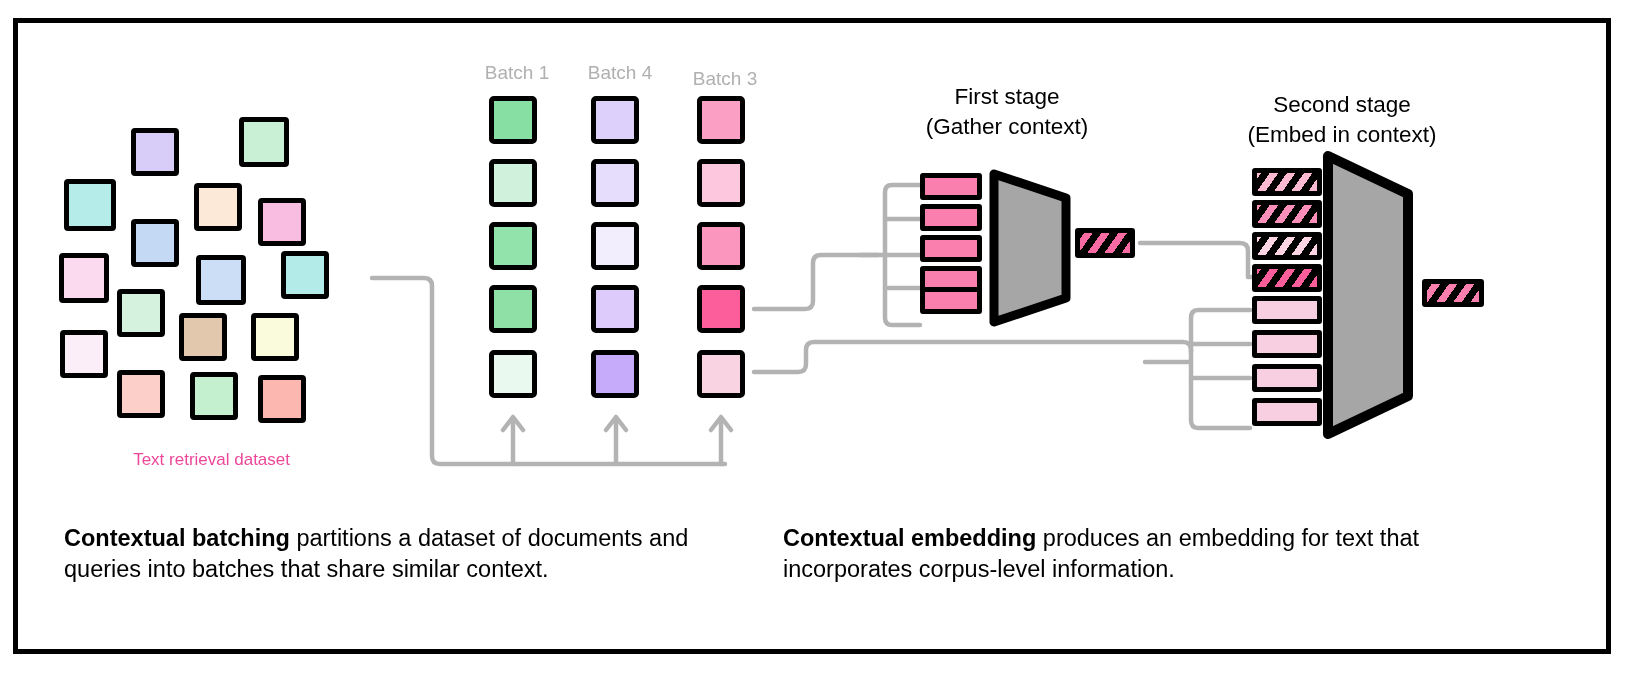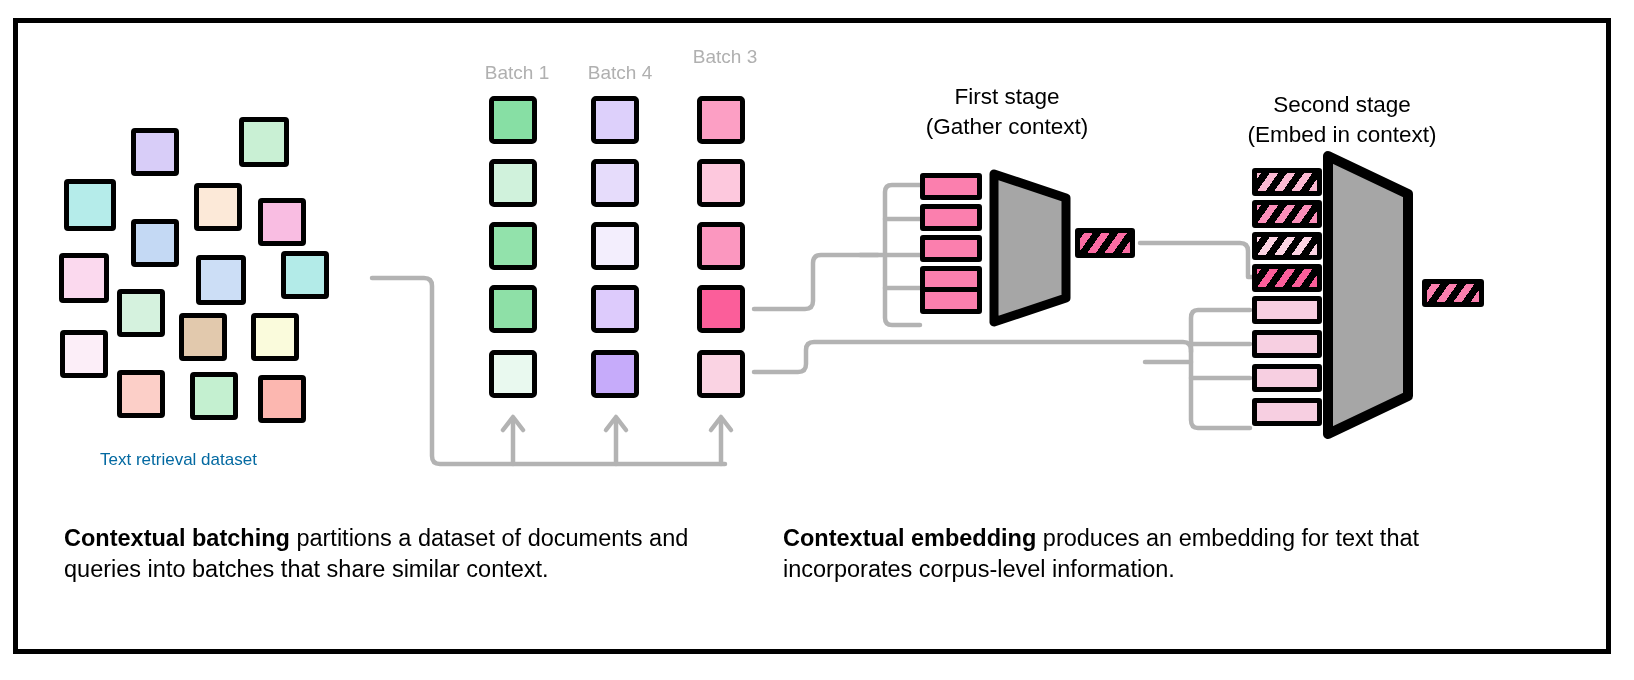--- a/index.html
+++ b/index.html
@@ -54,24 +54,24 @@
   .batch-label {
     position: absolute;
     color: #b0b0b0;
     font-size: 19px;
     font-weight: 400;
     white-space: nowrap;
     text-align: center;
   }
   .dataset-label {
     position: absolute;
-    color: #0369a1;
+    color: #ec4899;
     font-size: 17px;
     white-space: nowrap;
-    text-align: left;
+    text-align: right;
   }
 
   
   .stage-title {
     position: absolute;
     color: #000000;
     font-size: 22.5px;
     font-weight: normal;
     line-height: 1.32;
     text-align: center;
@@ -180,21 +180,21 @@
         <div class="batch-sq" style="left: 489px; top: 159px; background: rgb(208, 242, 220);"></div>
         <div class="batch-sq" style="left: 489px; top: 222px; background: rgb(146, 226, 171);"></div>
         <div class="batch-sq" style="left: 489px; top: 285px; background: rgb(142, 224, 167);"></div>
         <div class="batch-sq" style="left: 489px; top: 350px; background: rgb(233, 249, 239);"></div>
         <div class="batch-label" style="left: 584px; top: 62px; width: 72px;">Batch 4</div>
         <div class="batch-sq" style="left: 591px; top: 96px; background: rgb(221, 208, 251);"></div>
         <div class="batch-sq" style="left: 591px; top: 159px; background: rgb(230, 220, 251);"></div>
         <div class="batch-sq" style="left: 591px; top: 222px; background: rgb(243, 238, 253);"></div>
         <div class="batch-sq" style="left: 591px; top: 285px; background: rgb(221, 203, 252);"></div>
         <div class="batch-sq" style="left: 591px; top: 350px; background: rgb(198, 171, 250);"></div>
-        <div class="batch-label" style="left: 689px; top: 46px; width: 72px;">Batch 3</div>
+        <div class="batch-label" style="left: 689px; top: 68px; width: 72px;">Batch 3</div>
         <div class="batch-sq" style="left: 697px; top: 96px; background: rgb(252, 159, 196);"></div>
         <div class="batch-sq" style="left: 697px; top: 159px; background: rgb(253, 200, 221);"></div>
         <div class="batch-sq" style="left: 697px; top: 222px; background: rgb(251, 151, 191);"></div>
         <div class="batch-sq" style="left: 697px; top: 285px; background: rgb(251, 94, 154);"></div>
         <div class="batch-sq" style="left: 697px; top: 350px; background: rgb(250, 211, 227);"></div>
       </div>
 
     <div class="stage-title" id="first-stage-title" style="left: 884px; top: 82px; width: 246px;">First stage
 (Gather context)</div>
     <div id="first-stage-tokens">

